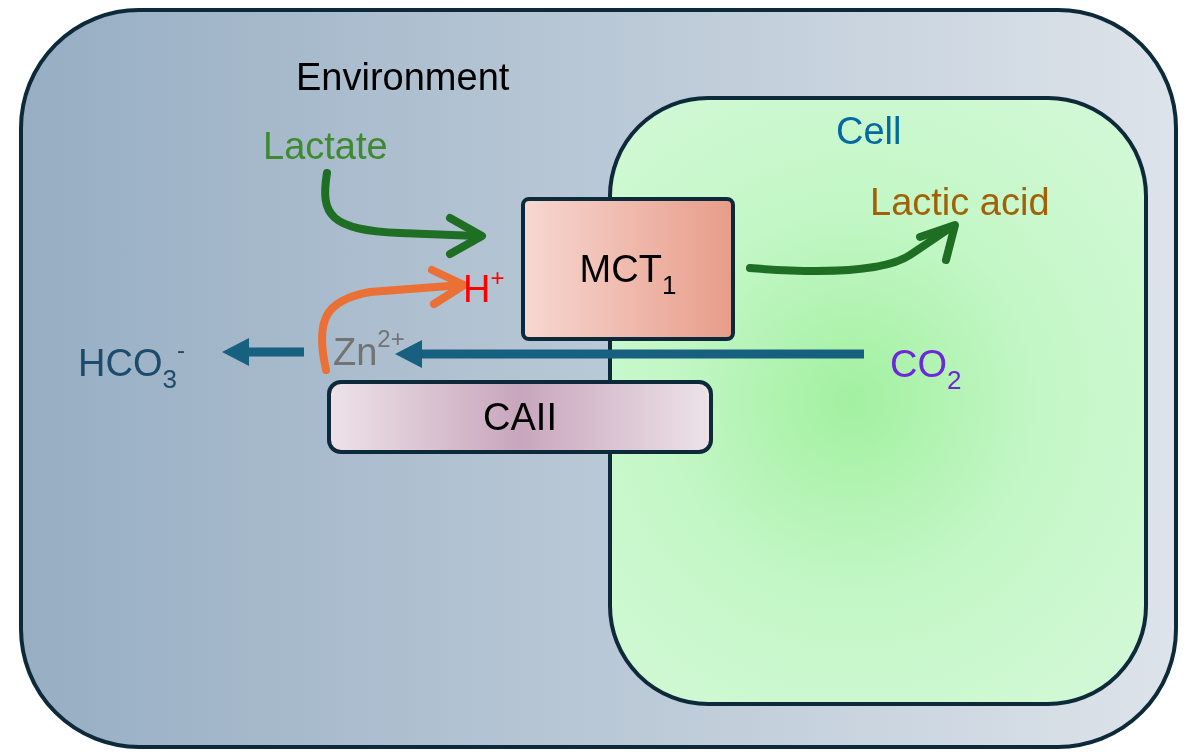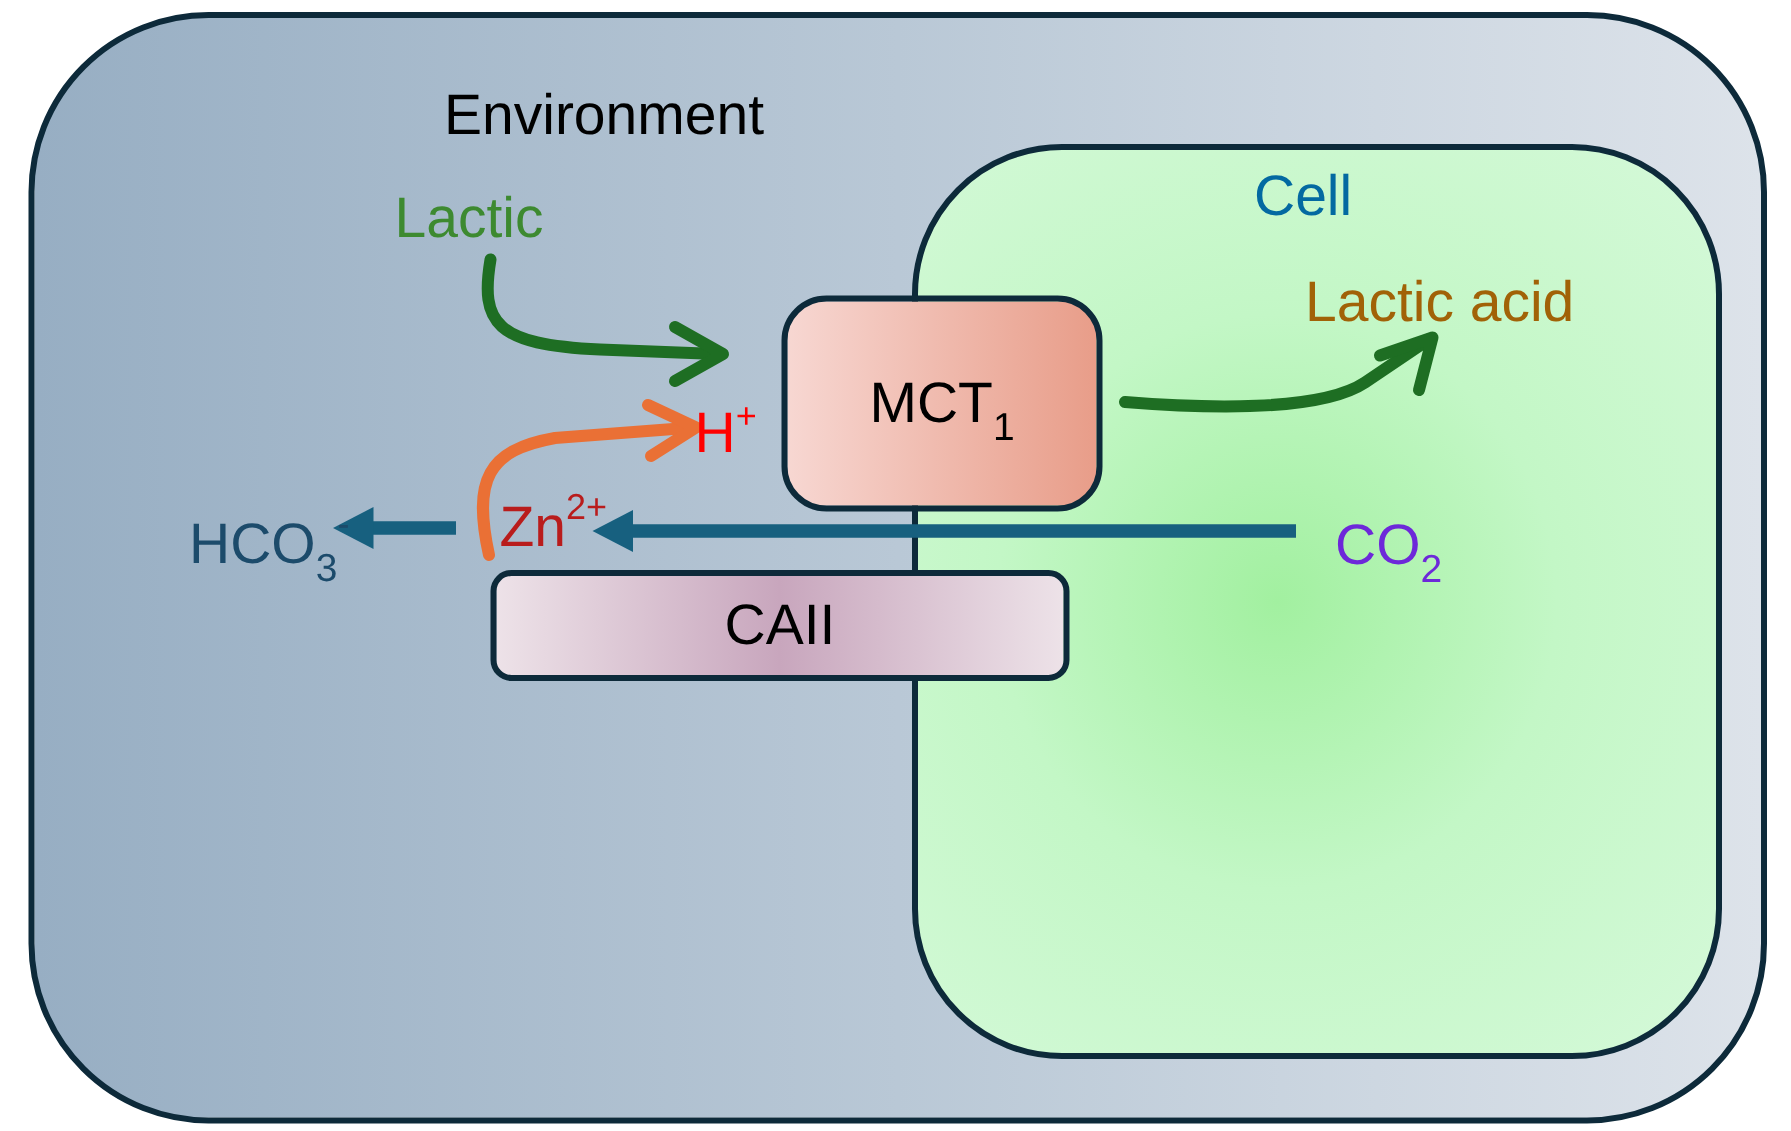--- a/index.html
+++ b/index.html
@@ -6,41 +6,41 @@
     body { width: 1194px; height: 754px; position: relative; overflow: hidden;
       font-family: "Liberation Sans", sans-serif; }
     .abs { position: absolute; }
     #env-box { left: 19px; top: 8px; width: 1151px; height: 733px;
       border: 4px solid #0d2a3a; border-radius: 120px;
       background: linear-gradient(to right, #97aec3 0%, #b9c8d6 50%, #dde3ea 100%); }
     #cell-box { left: 608px; top: 96px; width: 532px; height: 602px;
       border: 4px solid #0d2a3a; border-radius: 100px;
       background: radial-gradient(ellipse at 45% 50%, #a2f0a0 0%, #c3f7c6 45%, #d5f9d9 100%); }
     #mct-box { left: 521px; top: 197px; width: 206px; height: 136px;
-      border: 4px solid #0d2a3a; border-radius: 30px;
+      border: 4px solid #0d2a3a; border-radius: 8px;
       background: linear-gradient(to right, #f7d7d2 0%, #eeb4a6 60%, #e89d89 100%);
       display: flex; align-items: center; justify-content: center; }
     #caii-box { left: 327px; top: 380px; width: 378px; height: 66px;
       border: 4px solid #0d2a3a; border-radius: 14px;
       background: linear-gradient(to right, #ede2e8 0%, #c8a6bd 50%, #ede2e8 100%);
       display: flex; align-items: center; justify-content: center; }
     .label { white-space: nowrap; line-height: 1; }
     .big { font-size: 38px; text-align: right; }
     .sub { font-size: 26px; position: relative; top: 12px; }
     .sup { font-size: 24px; position: relative; top: -18px; }
     #env-label { left: 296px; top: 58px; color: #000; }
     #lactate-label { left: 263px; top: 127px; color: #3d8a30; }
     #cell-label { left: 836px; top: 112px; color: #0369a1; }
     #lactic-label { left: 870px; top: 183px; color: #a16207; }
     #mct-label { color: #000; }
     #caii-label { color: #000; }
     #h-label { left: 463px; top: 270px; color: #ff0000; }
     #h-label .sup { color: #ff0000; top: -16px; }
-    #zn-label { left: 333px; top: 333px; color: #b91c1c; }
-    #hco3-label { left: 78px; top: 344px; color: #1c4b6b; margin-left: 48px; }
+    #zn-label { left: 333px; top: 333px; color: #737373; }
+    #hco3-label { left: 78px; top: 344px; color: #1c4b6b; }
     #co2-label { left: 890px; top: 345px; color: #6d28d9; }
     svg#arrows { position: absolute; left: 0; top: 0; }
   </style>
 </head>
 <body>
 
 <div id="env-box" class="abs"></div>
 <div id="cell-box" class="abs"></div>
 
 <svg id="arrows" width="1194" height="754">
@@ -63,21 +63,21 @@
 
 <div id="mct-box" class="abs">
   <span id="mct-label" class="label big"><span>MCT</span><span class="sub">1</span></span>
 </div>
 
 <div id="caii-box" class="abs">
   <span id="caii-label" class="label big">CAII</span>
 </div>
 
 <div id="env-label" class="abs label big">Environment</div>
-<div id="lactate-label" class="abs label big">Lactic</div>
+<div id="lactate-label" class="abs label big">Lactate</div>
 <div id="cell-label" class="abs label big">Cell</div>
 <div id="lactic-label" class="abs label big">Lactic acid</div>
 
 <div id="h-label" class="abs label big"><span>H</span><span class="sup">+</span></div>
 
 <div id="zn-label" class="abs label big"><span>Zn</span><span class="sup">2+</span></div>
 
 <div id="hco3-label" class="abs label big"><span>HCO</span><span class="sub">3</span><span class="sup">-</span></div>
 
 <div id="co2-label" class="abs label big"><span>CO</span><span class="sub">2</span></div>

